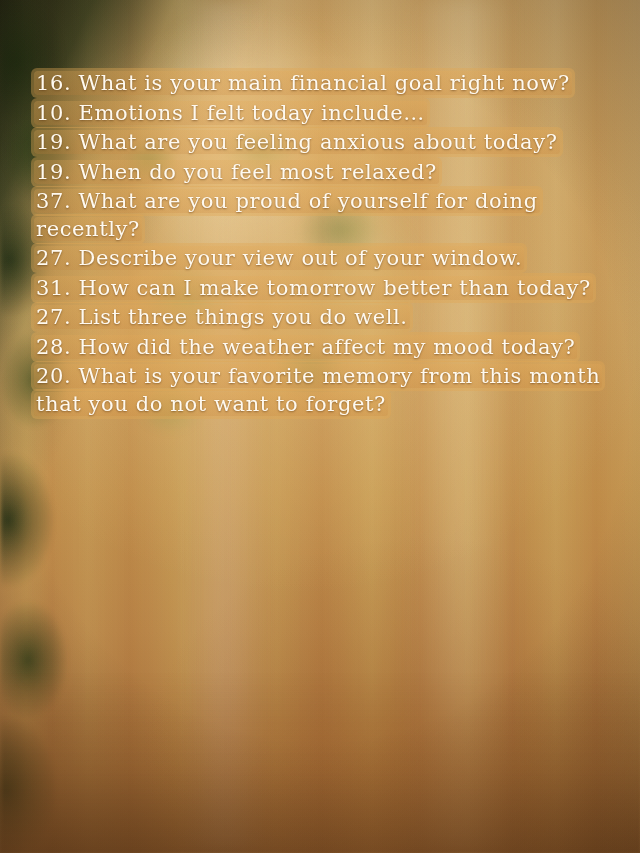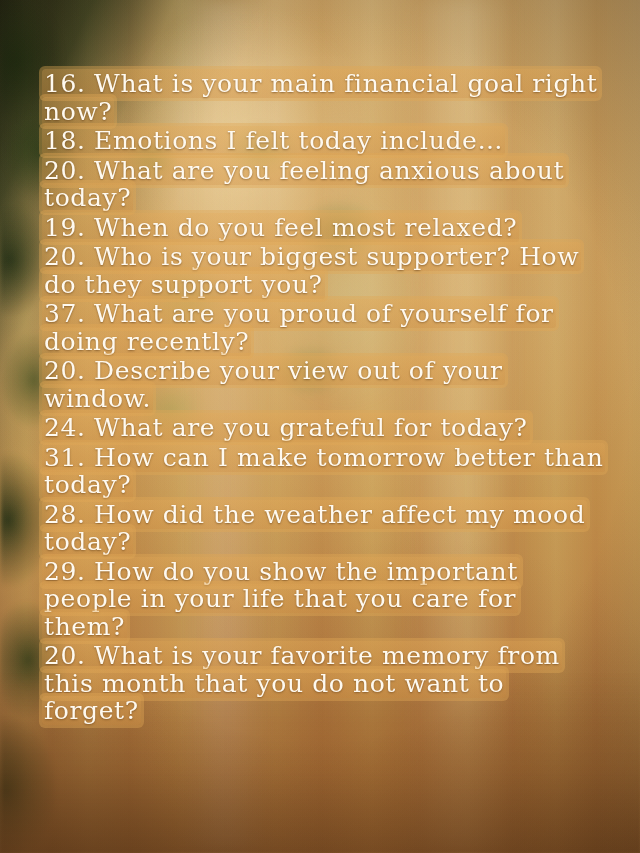--- a/index.html
+++ b/index.html
@@ -126,26 +126,26 @@
   .list {
     position: absolute;
     left: 0; top: 0;
     width: 640px; height: 853px;
     padding: 70px 34px 0 34px;
     box-sizing: border-box;
   }
   .line {
     color: #fffaf0;
     font-family: "DejaVu Serif", serif;
-    font-size: 25px;
+    font-size: 21px;
     line-height: 27.5px;
     letter-spacing: 0.6px;
     font-weight: 400;
     text-shadow: 0 1px 2px rgba(90,55,20,0.55);
-    margin: 0 0 2px 8px;
+    margin: 0 0 2px 0;
     display: block;
   }
   .line span.txt {
     background: linear-gradient(180deg, rgba(226,168,86,0.55) 0%, rgba(214,152,74,0.52) 100%);
     box-shadow: 0 0 0 3px rgba(226,168,86,0.40);
     border-radius: 3px;
     -webkit-box-decoration-break: clone;
     box-decoration-break: clone;
     padding: 0 2px;
   }
@@ -170,27 +170,25 @@
   <div class="foliage"></div>
   <div class="folds"></div>
   <div class="lightstreak"></div>
   <div class="lightstreak2"></div>
   <div class="sill"></div>
   <div class="wash"></div>
   <div class="vignette"></div>
 
   <div class="list">
     <p class="line"><span class="txt">16. What is your main financial goal right now?</span></p>
-    <p class="line"><span class="txt">18. Emotions I felt today include…</span></p>
-    <p class="line"><span class="txt">20. What are you feeling anxious about today?</span></p>
+    <p class="line"><span class="txt">10. Emotions I felt today include…</span></p>
+    <p class="line"><span class="txt">19. What are you feeling anxious about today?</span></p>
     <p class="line"><span class="txt">19. When do you feel most relaxed?</span></p>
-    <p class="line"><span class="txt">20. Who is your biggest supporter? How do they support you?</span></p>
     <p class="line"><span class="txt">37. What are you proud of yourself for doing recently?</span></p>
-    <p class="line"><span class="txt">20. Describe your view out of your window.</span></p>
-    <p class="line"><span class="txt">24. What are you grateful for today?</span></p>
+    <p class="line"><span class="txt">27. Describe your view out of your window.</span></p>
     <p class="line"><span class="txt">31. How can I make tomorrow better than today?</span></p>
+    <p class="line"><span class="txt">27. List three things you do well.</span></p>
     <p class="line"><span class="txt">28. How did the weather affect my mood today?</span></p>
-    <p class="line"><span class="txt">29. How do you show the important people in your life that you care for them?</span></p>
     <p class="line"><span class="txt">20. What is your favorite memory from this month that you do not want to forget?</span></p>
   </div>
 
   <div class="grain"></div>
 </div>
 
 </body></html>

